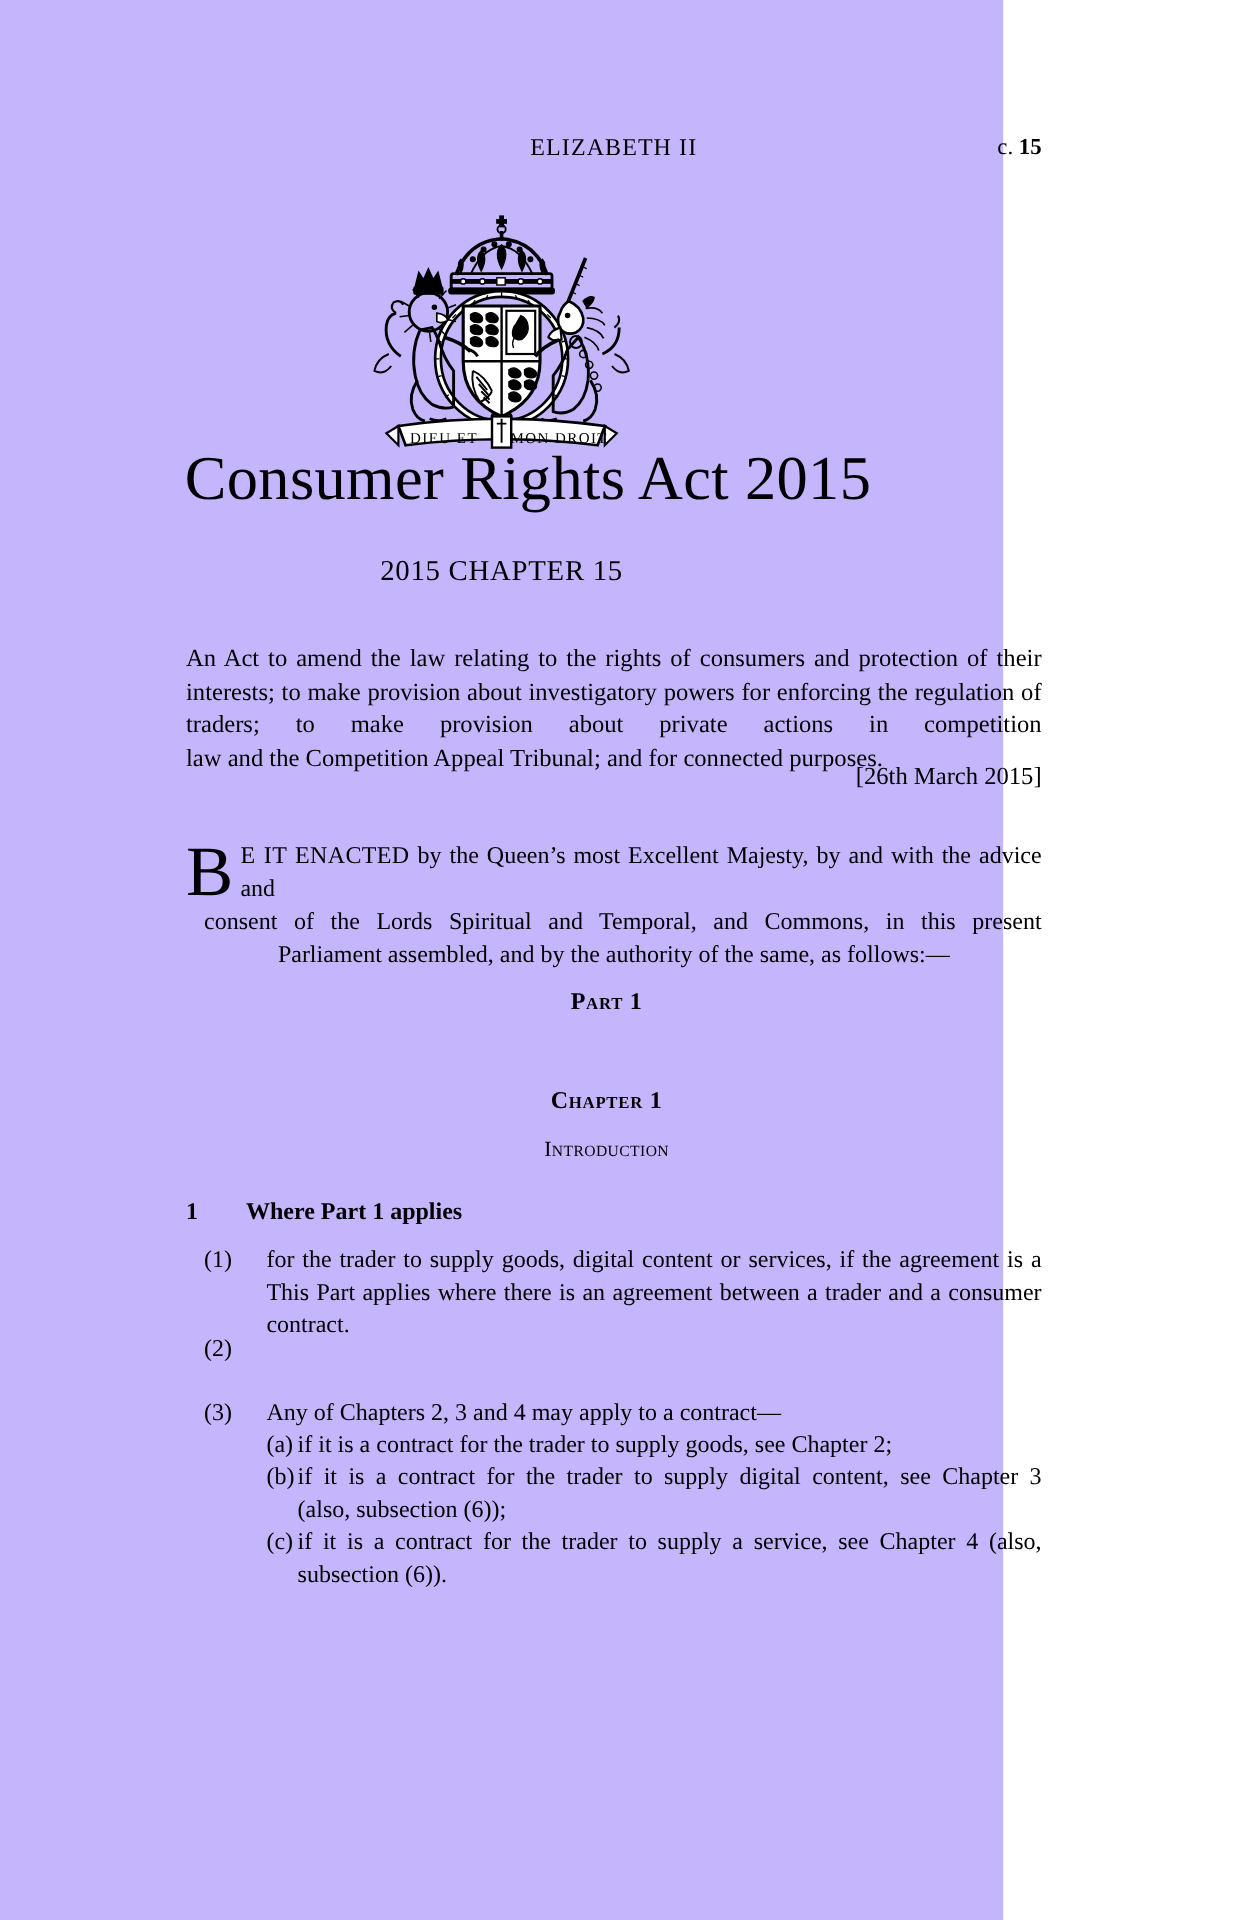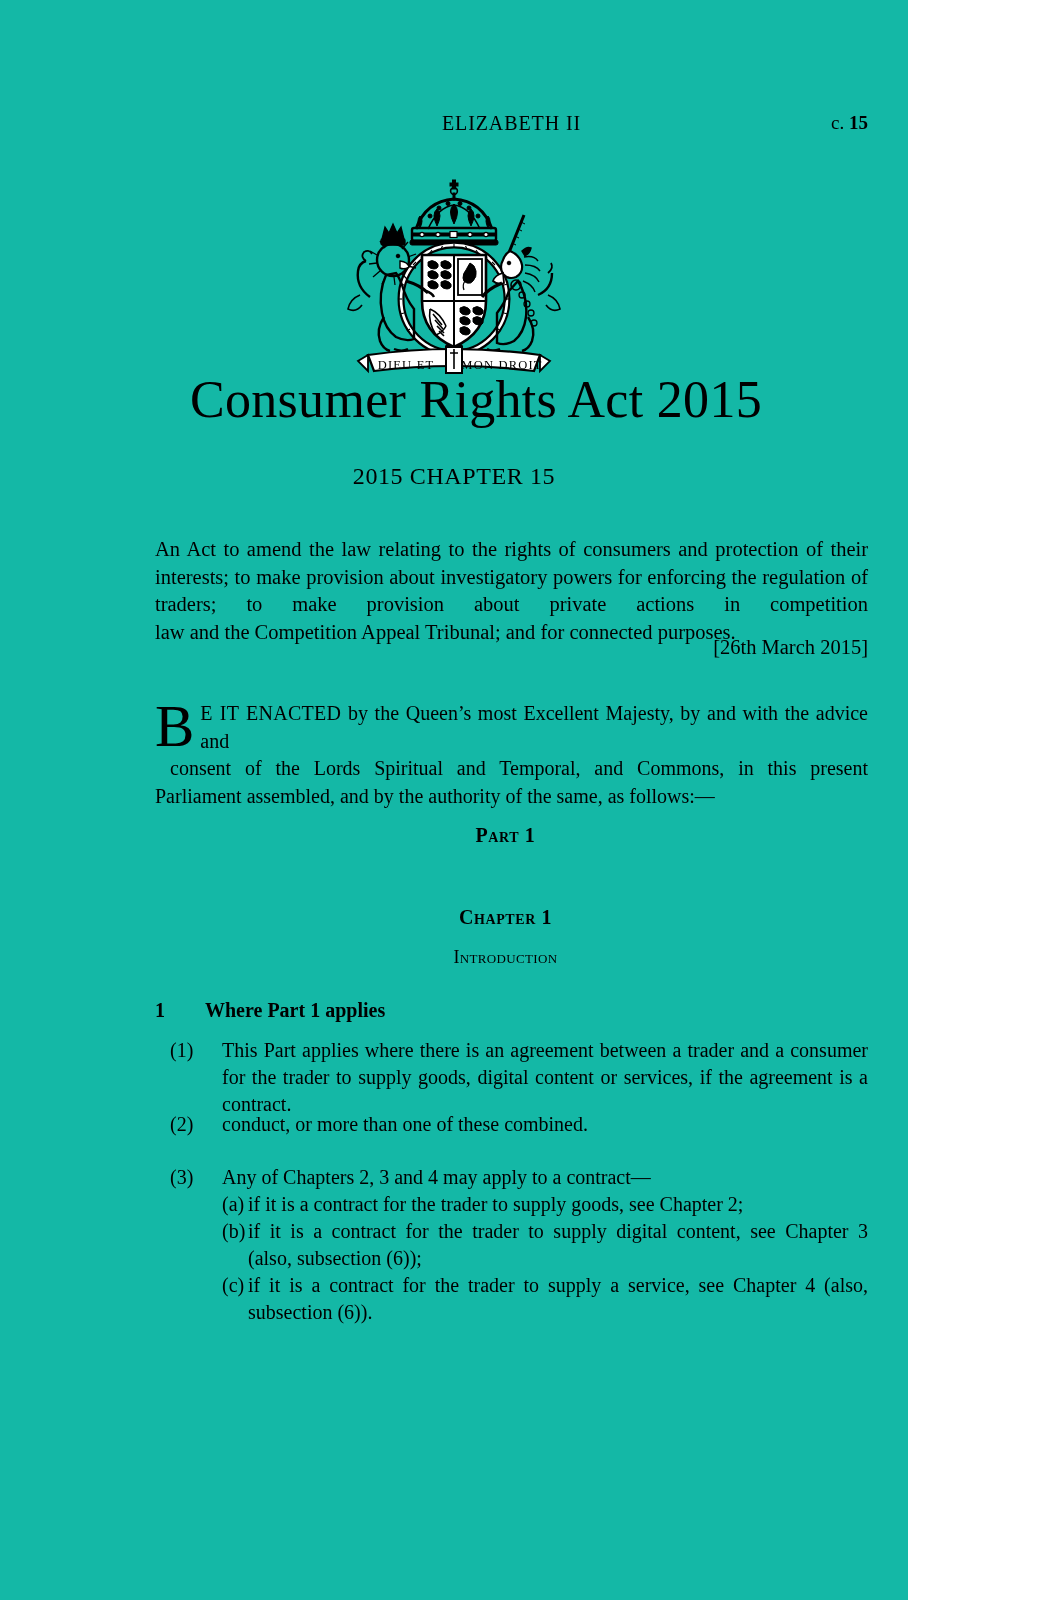--- a/index.html
+++ b/index.html
@@ -12,23 +12,23 @@
     height: 1600px;
     position: relative;
     font-family: "Liberation Serif", "DejaVu Serif", serif;
     color: #000000;
     overflow: hidden;
   }
 
   .page {
     position: absolute;
     left: 0; top: 0;
-    width: 908px;
+    width: 836px;
     height: 1600px;
-    background: #14b8a6;
+    background: #c4b5fd;
   }
 
   
   .runhead {
     position: absolute;
     left: 155px;
     top: 112px;
     width: 713px;
     display: flex;
     align-items: baseline;
@@ -128,21 +128,21 @@
   }
   .enacting .l1, .enacting .l2 {
     display: block;
     text-align: justify;
     text-align-last: justify;
     margin-left: 15px;
   }
   .enacting .l3 {
     display: block;
     clear: both;
-    text-align: left;
+    text-align: center;
   }
 
   
   .hd {
     position: absolute;
     left: 149px;
     width: 713px;
     text-align: center;
     font-variant: small-caps;
   }
@@ -458,30 +458,29 @@
   <div class="hd hd-crosshd">Introduction</div>
 
   <div class="section-head">
     <span class="section-num">1</span>
     <span class="section-title">Where Part 1 applies</span>
   </div>
 
   <div class="subsec" id="s1-1">
     <span class="subsec-num">(1)</span>
     <div class="subsec-body">
+      <span class="j">for the trader to supply goods, digital content or services, if the agreement is a</span>
       <span class="j">This Part applies where there is an agreement between a trader and a consumer</span>
-      <span class="j">for the trader to supply goods, digital content or services, if the agreement is a</span>
       <span class="e">contract.</span>
     </div>
   </div>
 
   <div class="subsec" id="s1-2">
     <span class="subsec-num">(2)</span>
     <div class="subsec-body">
-      <span class="e">conduct, or more than one of these combined.</span>
     </div>
   </div>
 
   <div class="subsec" id="s1-3">
     <span class="subsec-num">(3)</span>
     <div class="subsec-body">
       <span class="e">Any of Chapters 2, 3 and 4 may apply to a contract—</span>
     </div>
 
     <div class="para">

